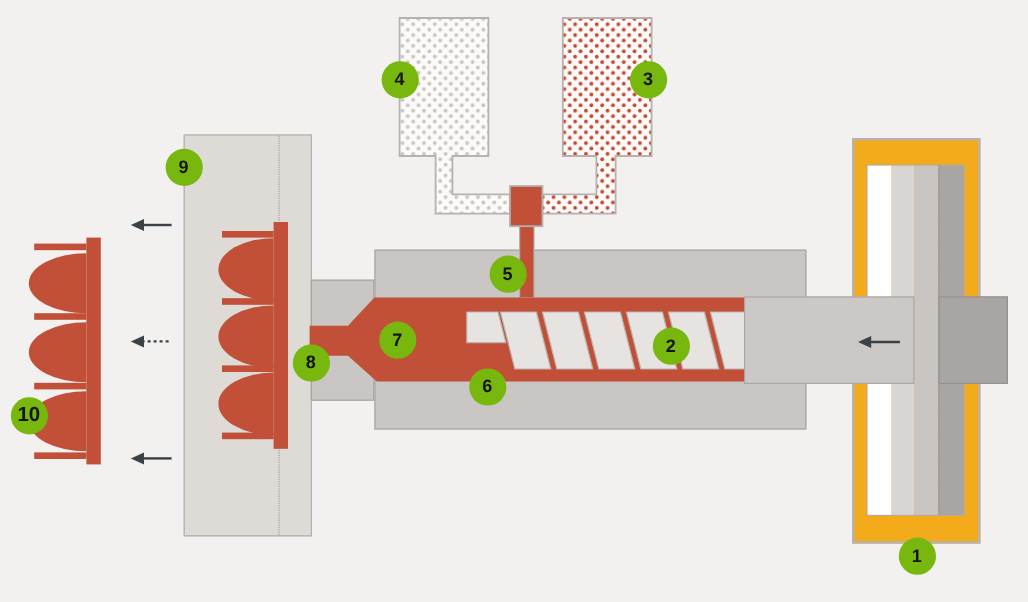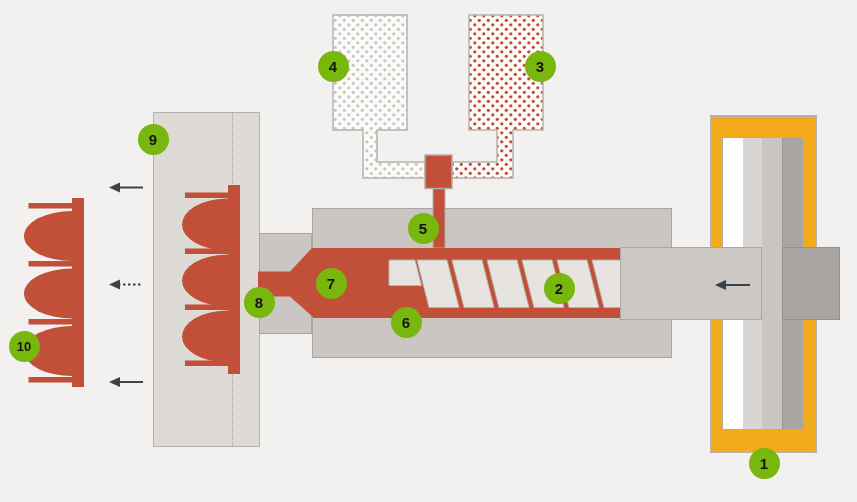--- a/index.html
+++ b/index.html
@@ -25,21 +25,21 @@
   .strip-dark{background:#a8a5a3;width:21px;border-left:1px dotted #8d8b89;}
   .piston{background:#a8a5a3;border:1px solid #949290;}
   .svglayer{position:absolute;left:0;top:0;z-index:30;}
   .marker{
     position:absolute;z-index:50;
     width:31px;height:31px;border-radius:50%;
     background:#78b70d;color:#141414;
     display:flex;align-items:center;justify-content:center;
     font-weight:bold;font-size:15px;
   }
-  .marker.small{font-size:13px;}
+  .marker.small{font-size:17px;}
 </style>
 </head>
 <body>
 
 <div class="stage">
 
   <div class="blk moldplate" style="left:153px;top:112px;width:107px;height:335px;"></div>
   <div class="partline" style="left:232px;top:113px;height:333px;"></div>
   <div class="blk metal" style="left:259px;top:233px;width:53px;height:101px;"></div>
   <div class="blk metal" style="left:312px;top:208px;width:360px;height:150px;"></div>

